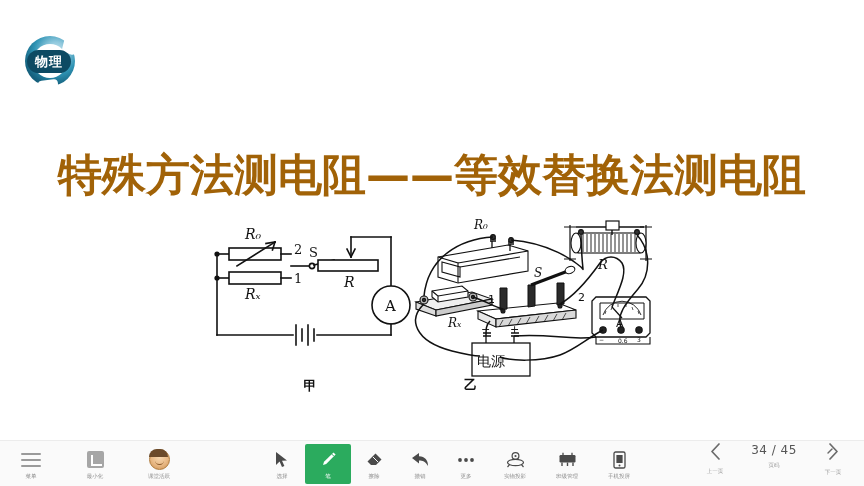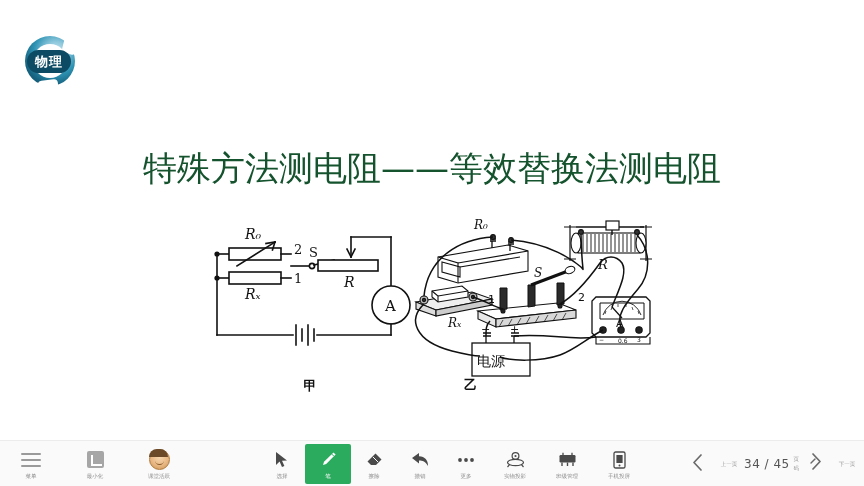--- a/index.html
+++ b/index.html
@@ -47,21 +47,21 @@
     font-family:"DejaVu Sans","Liberation Sans",sans-serif;
   }
   .brand-title{
     font-size:25px;font-weight:700;color:#1b1b1b;letter-spacing:1px;
     font-family:"DejaVu Sans","Liberation Sans",sans-serif;white-space:nowrap;
   }
 
   
   .headline{
     position:absolute;left:0;top:146px;width:864px;text-align:center;
-    font-size:34px;font-weight:400;color:#14532d;letter-spacing:0px;white-space:nowrap;
+    font-size:44px;font-weight:700;color:#a16207;letter-spacing:0px;white-space:nowrap;
     font-family:"DejaVu Sans","Liberation Sans",sans-serif;
   }
 
   
   .figures{position:absolute;left:0;top:215px;width:864px;height:185px;}
   .fig{position:absolute;}
   .fig-a{left:205px;top:8px;width:210px;height:175px;}
   .fig-b{left:400px;top:0px;width:265px;height:185px;}
   .fig svg{display:block;}
   .fig-caption{
@@ -120,22 +120,22 @@
     content:"";position:absolute;left:5px;top:10px;width:9px;height:4px;
     border-bottom:1.5px solid #8a5a2b;border-radius:0 0 6px 6px;
   }
 
   
   .pagenum{
     font-size:12px;color:#555;white-space:nowrap;letter-spacing:.5px;
     font-family:"DejaVu Sans","Liberation Sans",sans-serif;
   }
   .navitem{
-    width:46px;height:42px;display:flex;align-items:center;
-    justify-content:space-between;gap:3px;
+    width:46px;height:42px;display:flex;flex-direction:column;align-items:center;
+    justify-content:flex-start;gap:3px;
   }
   .navitem .lbl{font-size:6px;color:#9a9a9a;font-family:"DejaVu Sans","Liberation Sans",sans-serif;transform:scale(.92);}
   .navitem .pagenum{margin-bottom:1px;}
 </style>
 </head>
 <body>
 
 <div id="app">
 
   <div class="slide">

